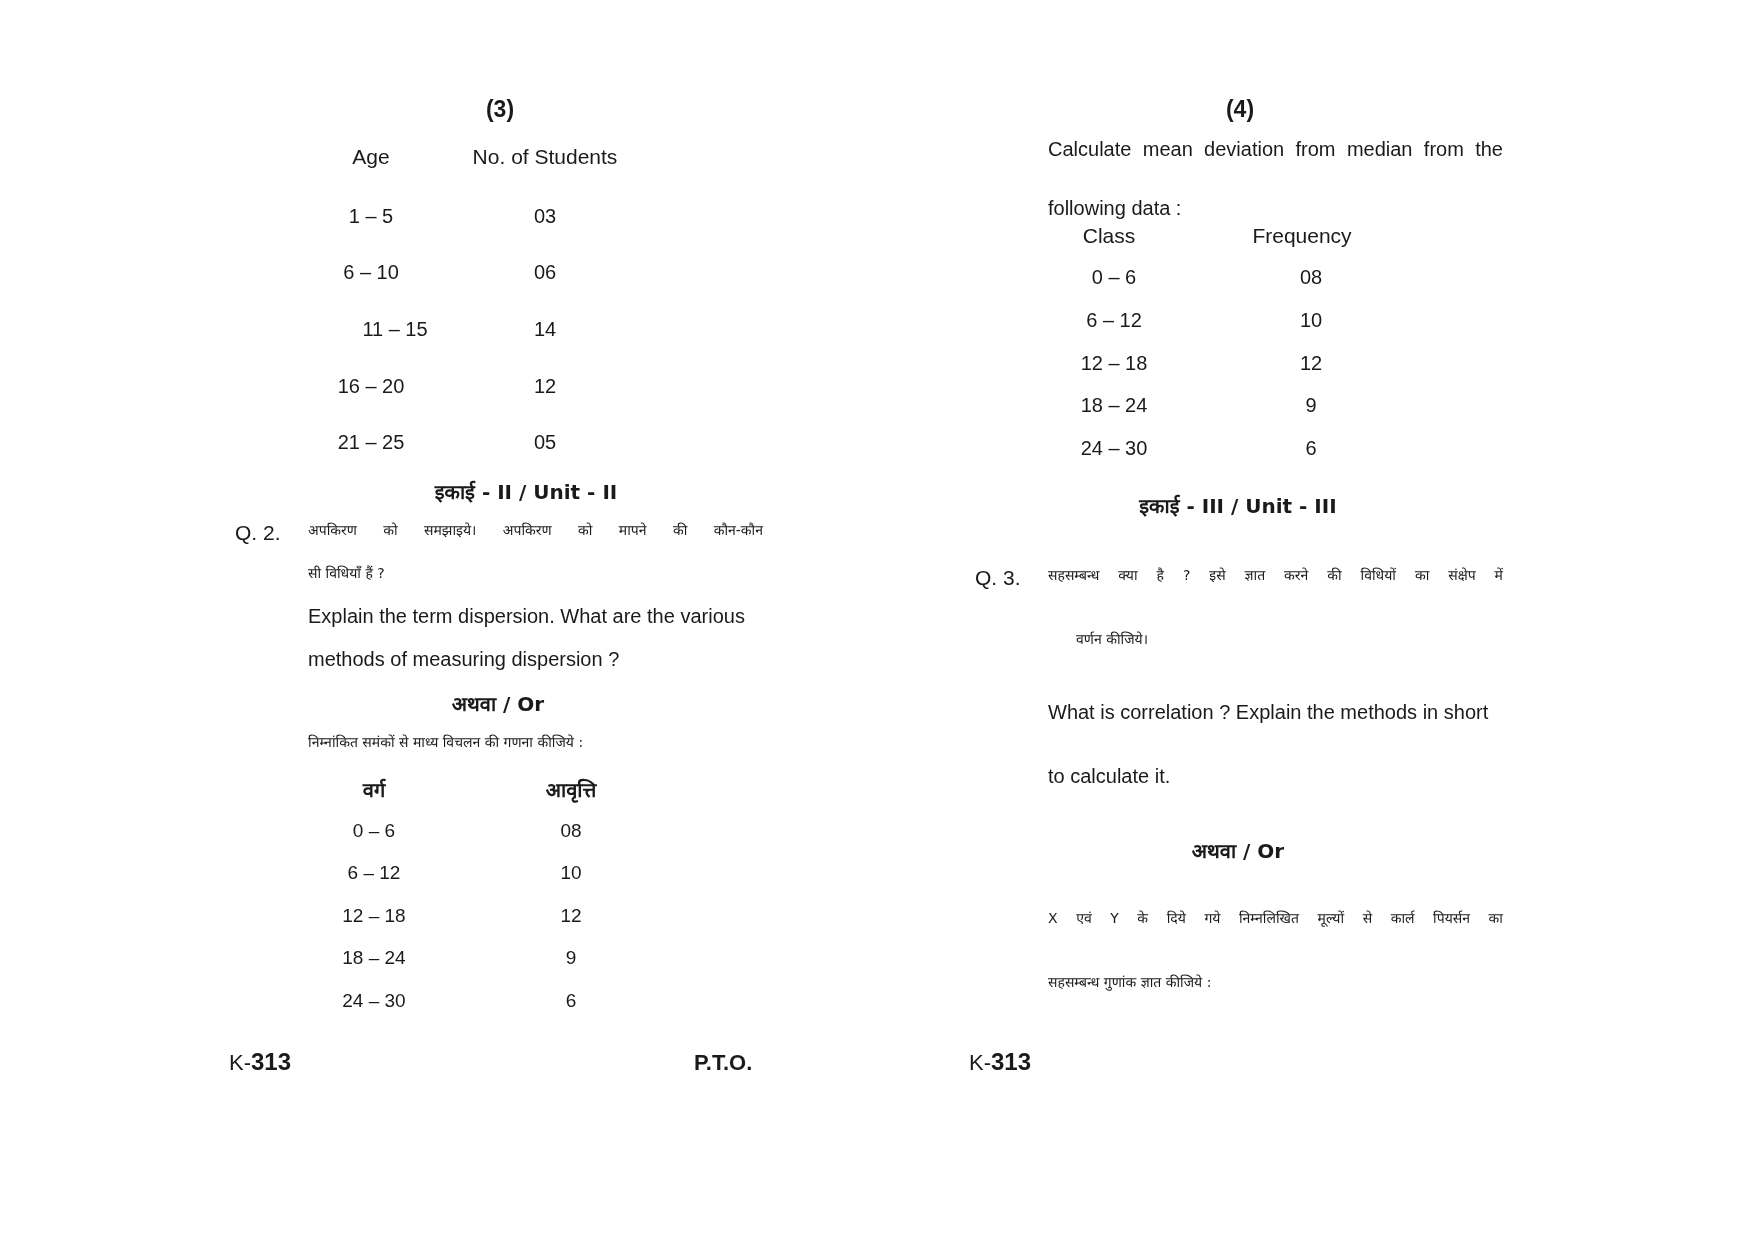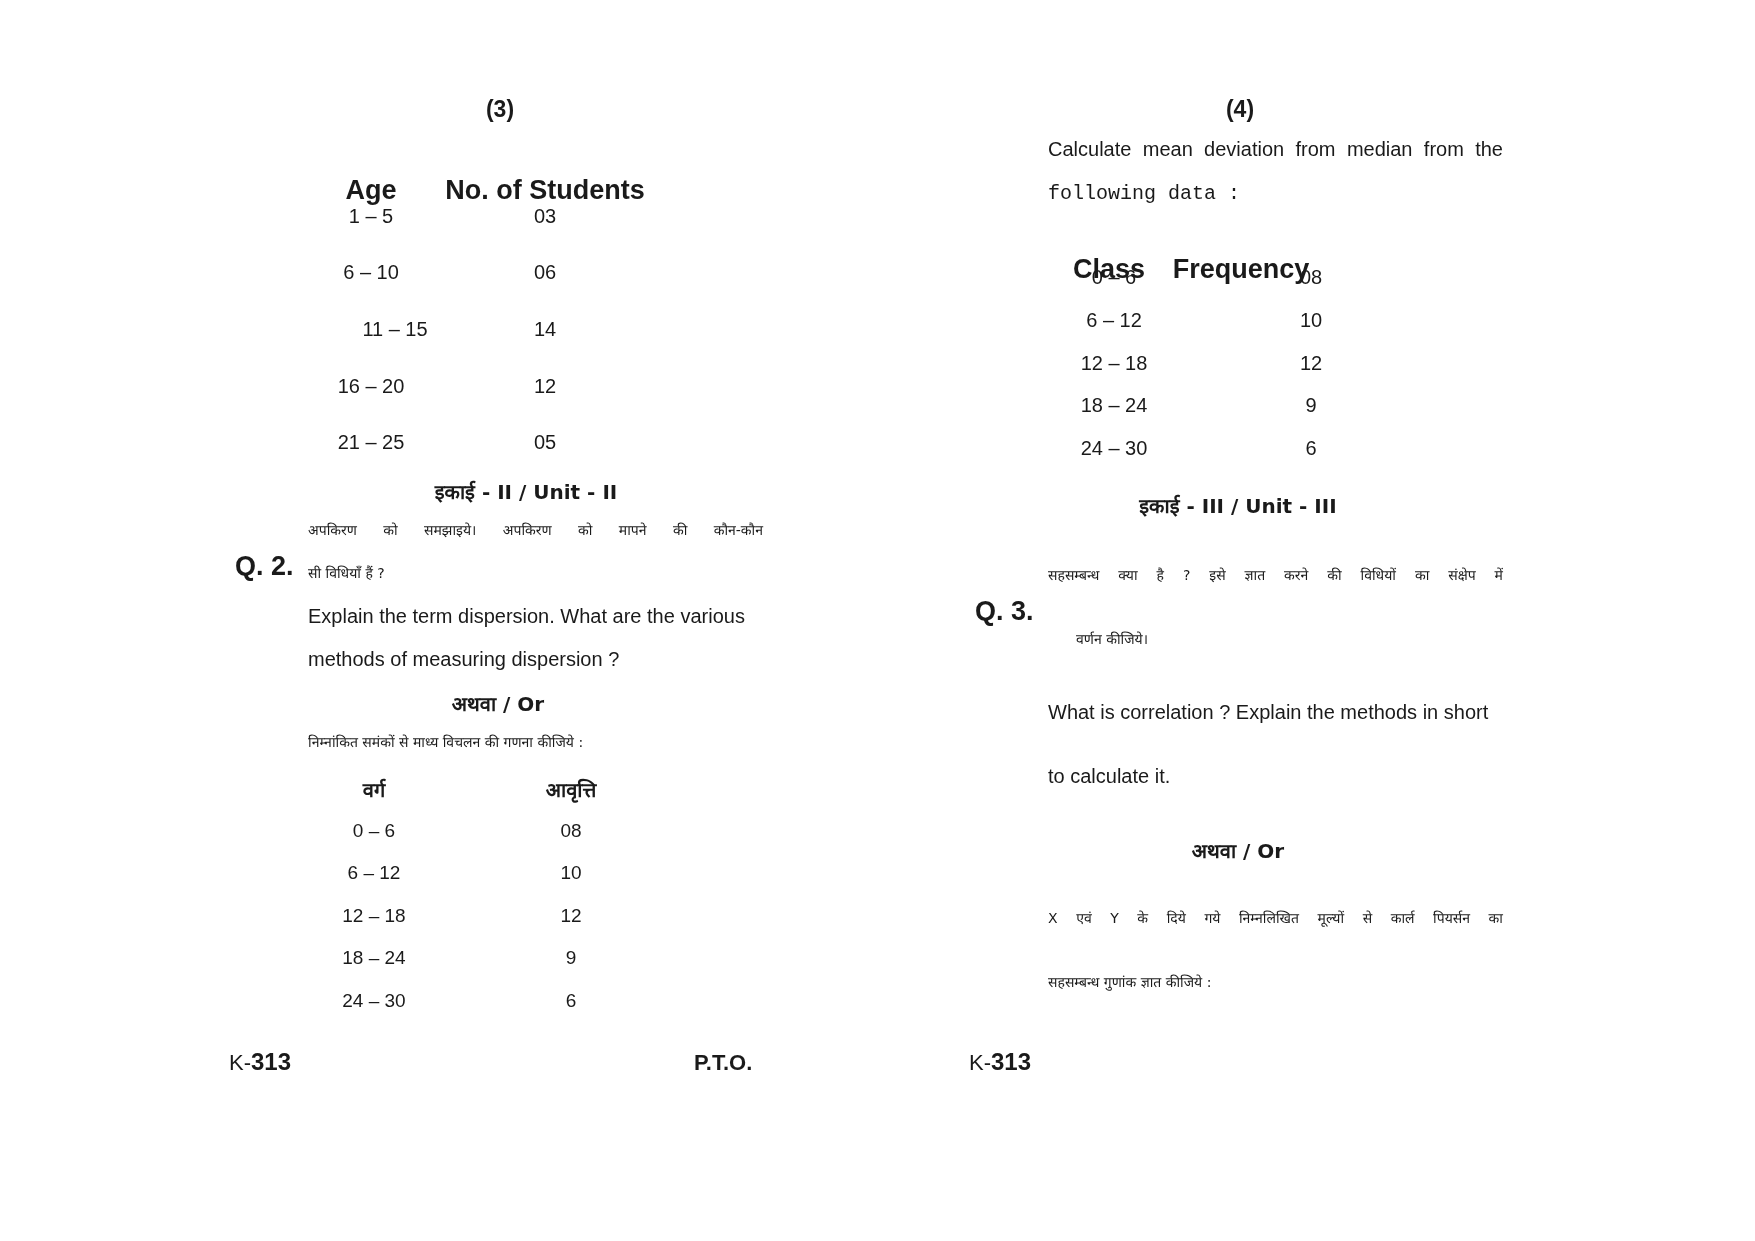--- a/index.html
+++ b/index.html
@@ -4,21 +4,21 @@
   <style>
     html, body { margin: 0; padding: 0; background: #ffffff; }
     body {
       width: 1755px; height: 1241px; position: relative; overflow: hidden;
       font-family: "Liberation Sans", "DejaVu Sans", sans-serif;
       color: #1a1a1a;
     }
     .abs { position: absolute; white-space: nowrap; }
     .b { font-weight: bold; }
     .pg { font-size: 23px; font-weight: bold; }
-    .hd { font-size: 27px; font-weight: bold; margin-top: 30px; }
+    .hd { font-size: 21px; font-weight: normal; }
     .tx { font-size: 20px; }
     .dv { font-size: 14px; font-family: "DejaVu Sans", "Liberation Sans", sans-serif; }
     .dvb { font-size: 20px; font-weight: bold; font-family: "DejaVu Sans", "Liberation Sans", sans-serif; }
     .sm { font-size: 19px; }
     .c { transform: translateX(-50%); }
     .foot { font-size: 22px; }
     .foot b { font-size: 24px; margin-top: 35px; }
   </style>
 </head>
 <body>
@@ -78,25 +78,25 @@
   </div>
 
   <div class="abs foot" style="left:229px; top:1048px;"><span>K-</span><b>313</b></div>
   <div class="abs b" style="left:694px; top:1050px; font-size:22px;">P.T.O.</div>
 </div>
 
 <div>
   <div class="abs pg c" style="left:1240px; top:96px;">(4)</div>
 
   <div class="abs tx" style="left:1048px; top:138px; width:455px; text-align:justify; text-align-last:justify;">Calculate mean deviation from median from the</div>
-  <div class="abs tx" style="left:1048px; top:182px;font-family:Liberation Mono, monospace;">following data :</div>
+  <div class="abs tx" style="left:1048px; top:197px;">following data :</div>
 
   <div>
     <div class="abs hd c" style="left:1109px; top:224px;">Class</div>
-    <div class="abs hd c" style="left:1241px; top:224px;">Frequency</div>
+    <div class="abs hd c" style="left:1302px; top:224px;">Frequency</div>
 
     <div class="abs tx c" style="left:1114px; top:266px;">0 – 6</div>
     <div class="abs tx c" style="left:1311px; top:266px;">08</div>
 
     <div class="abs tx c" style="left:1114px; top:309px;">6 – 12</div>
     <div class="abs tx c" style="left:1311px; top:309px;">10</div>
 
     <div class="abs tx c" style="left:1114px; top:352px;">12 – 18</div>
     <div class="abs tx c" style="left:1311px; top:352px;">12</div>
 

